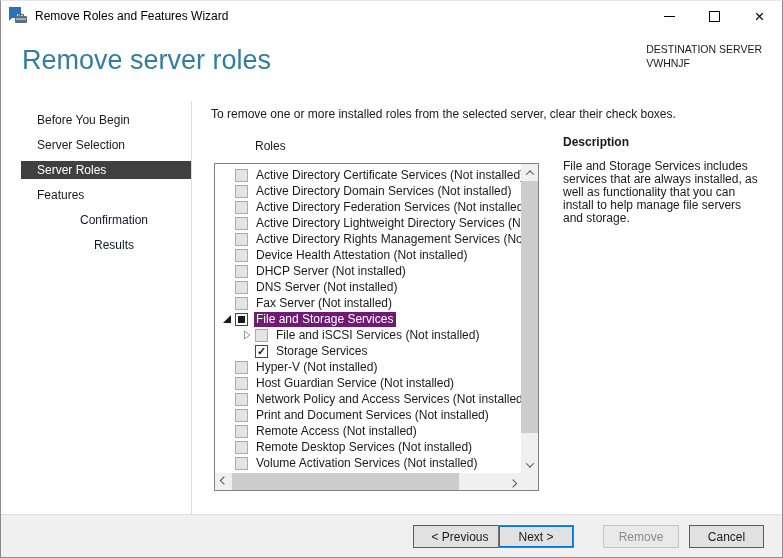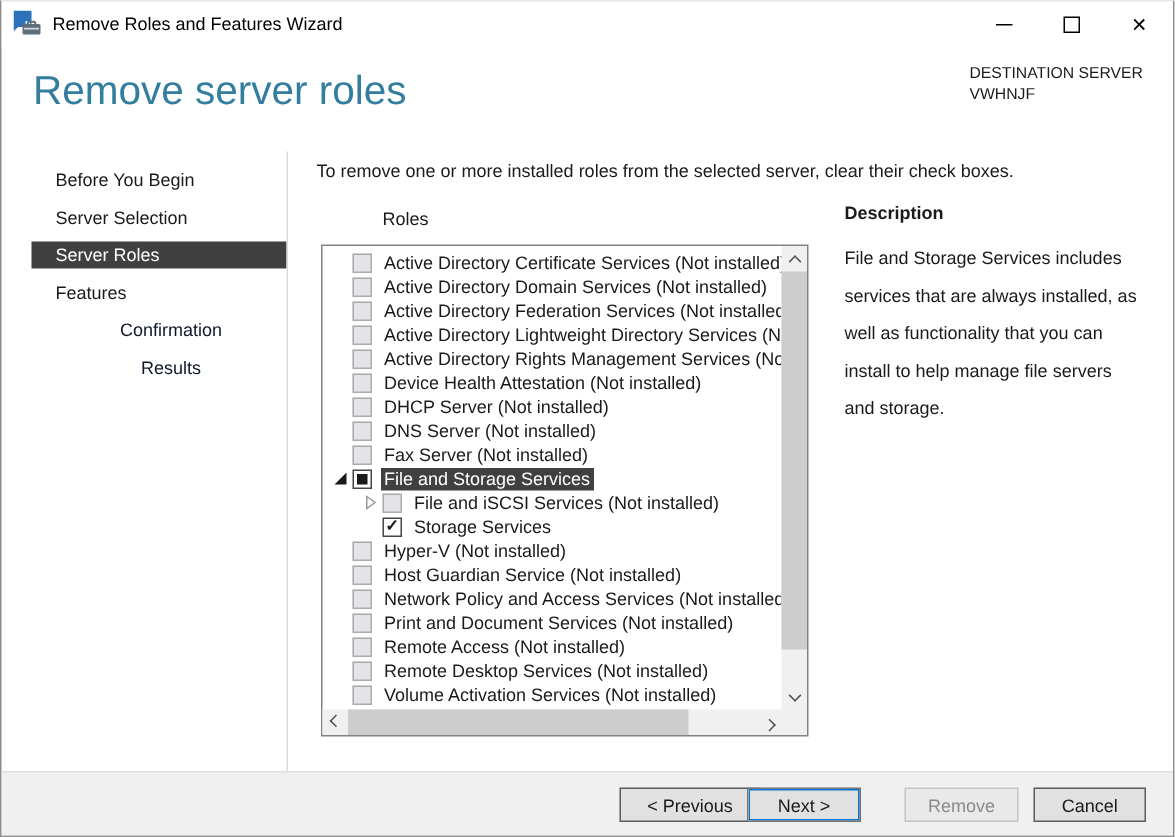--- a/index.html
+++ b/index.html
@@ -35,38 +35,38 @@
   .rows{position:absolute;left:0;top:0;right:17px;bottom:17px;overflow:hidden;padding-top:3px;}
   .role-row{height:16px;display:flex;align-items:center;white-space:nowrap;padding-left:4px;font-size:12px;}
   .role-row.indent1{padding-left:24px;}
   .expander{width:16px;height:12px;display:inline-flex;align-items:center;justify-content:center;flex:0 0 16px;}
   .cb{width:13px;height:13px;flex:0 0 13px;box-sizing:border-box;margin-right:6px;display:inline-flex;align-items:center;justify-content:center;}
   .cb.unchecked{background:#e4e4e6;border:1px solid #ababaf;}
   .cb.indeterminate{background:#fff;border:1px solid #454545;}
   .cb.indeterminate .inner{width:7px;height:7px;background:#1a1a1a;}
   .cb.checked{background:#fff;border:1px solid #454545;font-size:11px;line-height:11px;font-weight:bold;color:#1a1a1a;}
   .role-label{padding:0 3px 1px 2px;}
-  .role-label.selected{background:#404040;color:#fff;}
+  .role-label.selected{background:#701a75;color:#fff;}
   
   .vsb{position:absolute;right:0;top:0;width:17px;height:309px;background:#f0f0f0;}
   .hsb{position:absolute;left:0;bottom:0;height:17px;width:306px;background:#f0f0f0;}
   .sb-corner{position:absolute;right:0;bottom:0;width:17px;height:17px;background:#f0f0f0;}
   .sb-arrow{position:absolute;width:17px;height:17px;display:flex;align-items:center;justify-content:center;}
   .vsb .up{top:0;left:0;} .vsb .down{bottom:0;left:0;}
   .hsb .left{left:0;top:0;} .hsb .right{right:0;top:0;}
   .v-thumb{position:absolute;left:0;top:17px;width:17px;height:252px;background:#cdcdcd;}
   .h-thumb{position:absolute;top:0;left:17px;height:17px;width:227px;background:#cdcdcd;}
   .chev{display:inline-block;width:5px;height:5px;border-left:1px solid #505050;border-top:1px solid #505050;}
   .chev.up{transform:rotate(45deg) translate(1px,1px);}
   .chev.down{transform:rotate(225deg) translate(1px,1px);}
   .chev.left{transform:rotate(-45deg) translate(1px,-1px);}
   .chev.right{transform:rotate(135deg) translate(1px,-1px);}
   
   .desc-title{position:absolute;left:562px;top:134px;font-size:12px;font-weight:bold;color:#1a1a1a;}
-  .desc-text{position:absolute;left:562px;top:159px;width:208px;font-size:12px;line-height:25px;color:#1a1a1a;white-space:pre-line;}
+  .desc-text{position:absolute;left:562px;top:159px;width:208px;font-size:12px;line-height:13px;color:#1a1a1a;white-space:pre-line;}
   
   .footer{position:absolute;left:0;bottom:0;width:100%;height:42px;background:#f0f0f0;border-top:1px solid #dfdfdf;}
   .btn{position:absolute;top:10px;height:23px;box-sizing:border-box;font-family:"Liberation Sans",sans-serif;
        font-size:12px;background:#e1e1e1;border:1px solid #5c5c5c;color:#1a1a1a;padding:0;}
   .btn-previous{left:412px;width:94px;}
   .btn-next{left:497px;width:76px;border:1px solid #737373;box-shadow:inset 0 0 0 1px #0078d7;}
   .btn-remove{left:602px;width:76px;background:#e9e9e9;border:1px solid #c5c5c5;color:#8a8a8a;text-align:center;}
   .btn-cancel{left:688px;width:75px;}
 </style>
 </head>

